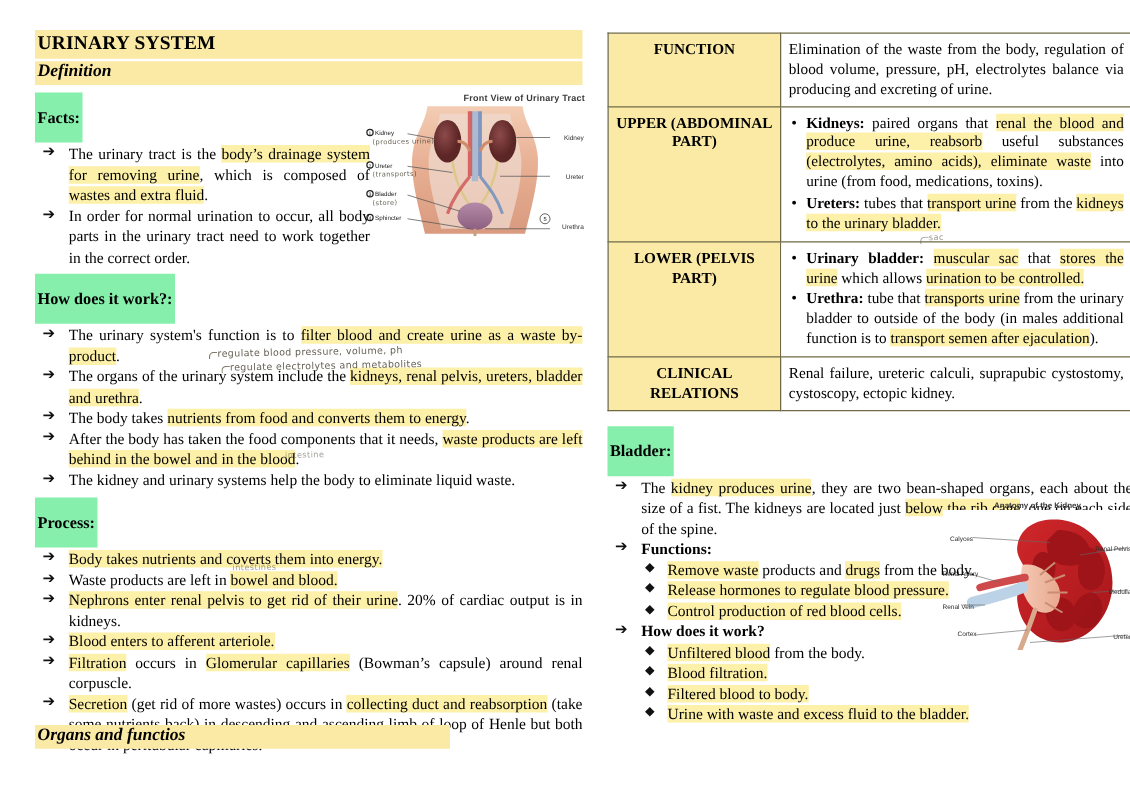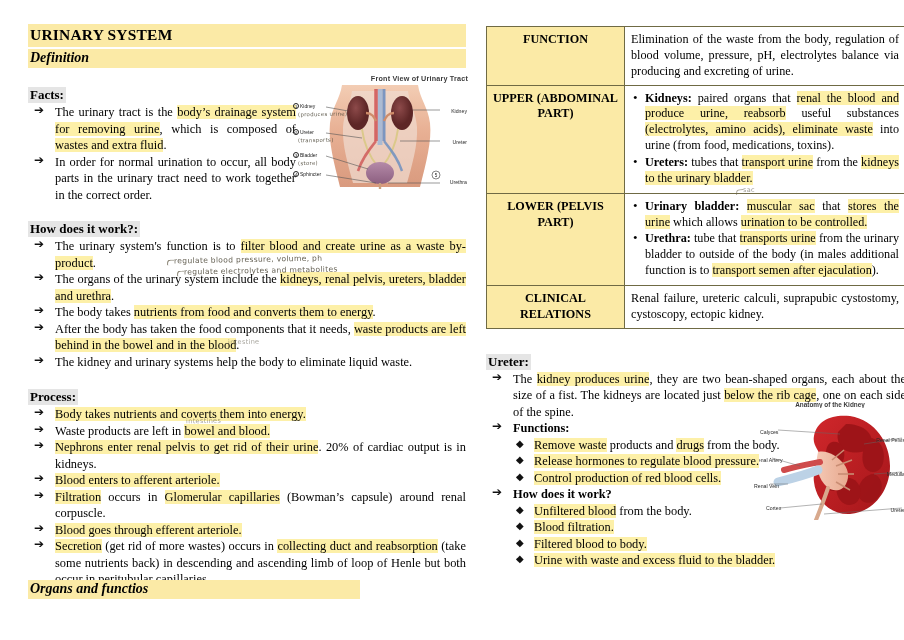--- a/index.html
+++ b/index.html
@@ -18,21 +18,21 @@
   .doc-title {
     font-size: 15.5px; font-weight: bold; letter-spacing: .2px;
     background: #fbeaa6; display: block; padding: 2px 2px 3px 2px;
   }
   .sec-title {
     font-size: 14px; font-weight: bold; font-style: italic;
     background: #fbeaa6; display: block; padding: 1px 2px 2px 2px; margin-top: 2px;
   }
   .sub-head {
     font-size: 13px; font-weight: bold; display: inline-block;
-    background: #e5e5e5; padding: 0 2px; margin-top: 16px;
+    background: #86efac; padding: 12px 2px; margin-top: 3px;
   }
 
   
   ul.arrow { list-style: none; margin: 1px 0 0 0; }
   ul.arrow > li {
     position: relative; padding-left: 27px; margin-bottom: 0px;
     font-size: 12.4px; line-height: 1.33; text-align: justify;
   }
   ul.arrow > li::before {
     content: "➔"; position: absolute; left: 6px; top: -1px;
@@ -158,21 +158,20 @@
       <div style="margin-top:3px;">
         <span class="sub-head">Process:</span>
       </div>
       <div style="position:relative;">
         <ul class="arrow" id="process-list">
             <li><span class="hl">Body takes nutrients and coverts them into energy.</span></li>
             <li><span>Waste products are left in </span><span class="hl">bowel and blood.</span></li>
             <li><span class="hl">Nephrons enter renal pelvis to get rid of their urine</span><span>. 20% of cardiac output is in kidneys.</span></li>
             <li><span class="hl">Blood enters to afferent arteriole.</span></li>
             <li><span class="hl">Filtration</span><span> occurs in </span><span class="hl">Glomerular capillaries</span><span> (Bowman’s capsule) around renal corpuscle.</span></li>
-            <li><span class="hl">Blood goes through efferent arteriole.</span></li>
             <li><span class="hl">Secretion</span><span> (get rid of more wastes) occurs in </span><span class="hl">collecting duct and reabsorption</span><span> (take some nutrients back) in descending and ascending limb of loop of Henle but both occur in peritubular capillaries.</span></li>
           </ul>
         <span class="hand nohook small" style="left:158px; top:11px; opacity:.5;">intestines</span>
       </div>
 
       <div class="fig-tract">
         <div class="cap">Front View of Urinary Tract</div>
         <svg width="172" height="106" viewBox="0 0 172 106">
           <defs>
             <linearGradient id="torso" x1="0" y1="0" x2="0" y2="1">
@@ -275,21 +274,21 @@
             </tr>
             <tr>
               <td class="hcell">CLINICAL RELATIONS</td>
               <td class="bcell"><span>Renal failure, ureteric calculi, suprapubic cystostomy, cystoscopy, ectopic kidney.</span></td>
             </tr>
           </tbody>
       </table>
 
       <div class="kidney-sec">
         <div>
-          <span class="sub-head">Ureter:</span>
+          <span class="sub-head">Bladder:</span>
         </div>
         <ul class="arrow" id="kidney-intro">
             <li><span>The </span><span class="hl">kidney produces urine</span><span>, they are two bean-shaped organs, each about the size of a fist. The kidneys are located just </span><span class="hl">below the rib cage</span><span>, one on each side of the spine.</span></li>
           </ul>
 
         <div class="fig-kidney">
           <div class="cap">Anatomy of the Kidney</div>
           <svg width="152" height="112" viewBox="0 0 152 112">
             <defs>
               <linearGradient id="kouter" x1="0" y1="0" x2="1" y2="1">

